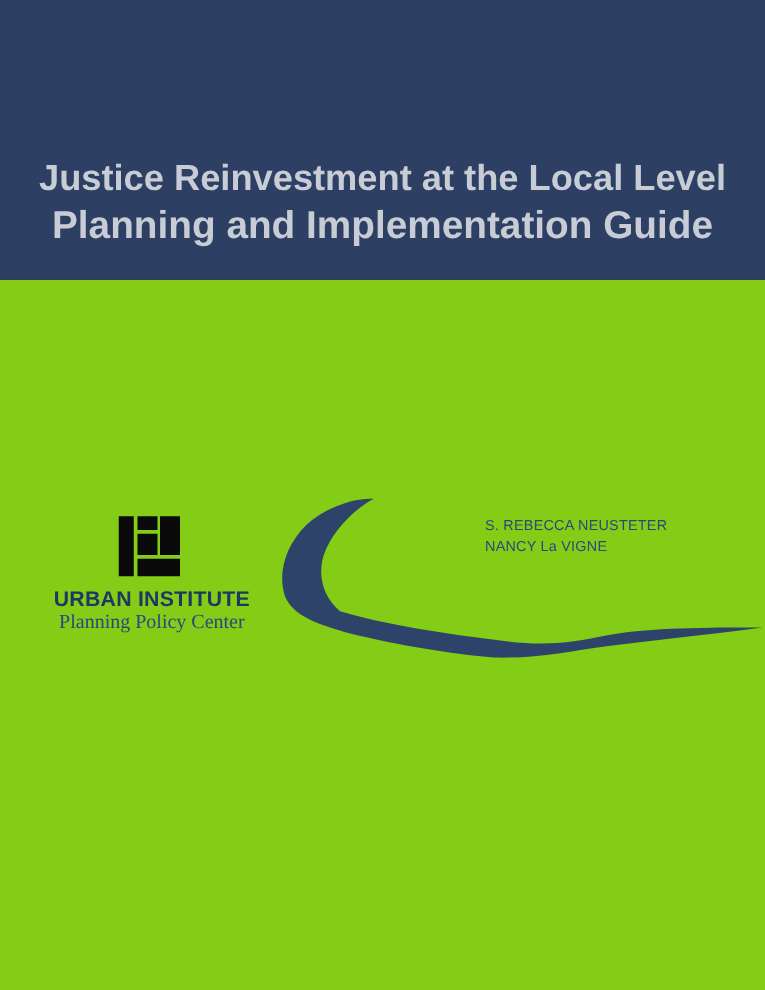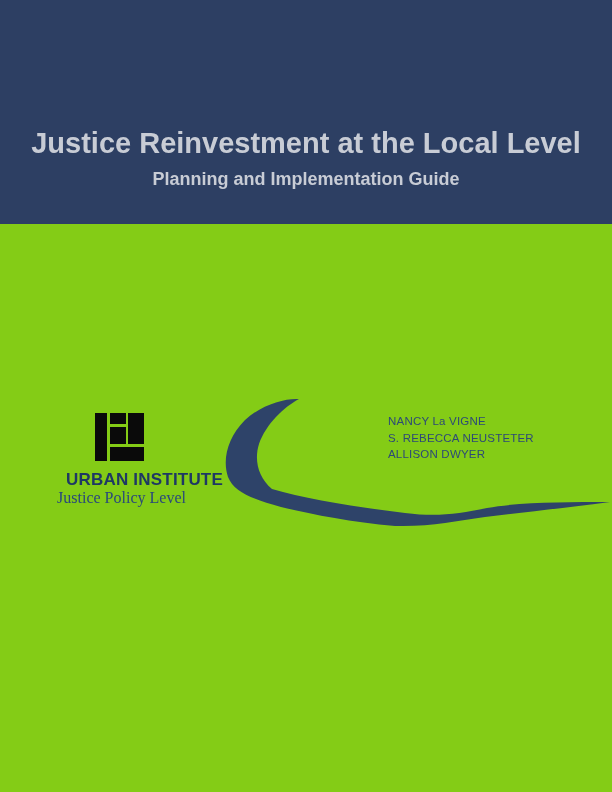--- a/index.html
+++ b/index.html
@@ -32,40 +32,40 @@
     font-weight: 700;
     letter-spacing: 0px;
     color: #c8ccd5;
   }
   .banner .subtitle {
     position: absolute;
     left: 0; right: 0;
     top: 167px;
     margin: 0;
     text-align: center;
-    font-size: 18px;
+    font-size: 31px;
     line-height: 25px;
     font-weight: 700;
     color: #c8ccd5;
   }
 
   
   .logo {
     position: absolute;
     left: 95px; top: 413px;
     width: 49px; height: 48px;
   }
   .logo .lb { position: absolute; background: #0a0a0a; }
 
   .org-name {
     position: absolute;
     left: 20px; top: 471px;
     width: 203px;
     margin: 0;
-    text-align: right;
+    text-align: center;
     font-size: 17px;
     line-height: 17px;
     font-weight: 700;
     letter-spacing: 0.2px;
     color: #1e3864;
   }
   .center-name {
     position: absolute;
     left: 20px; top: 489px;
     width: 203px;
@@ -125,21 +125,20 @@
 
   <div class="logo">
     <div class="lb" style="left:0;       top:0;      width:12px;   height:48px;"></div>
     <div class="lb" style="left:15px;    top:0;      width:16px;   height:11px;"></div>
     <div class="lb" style="left:15px;    top:13.5px; width:16px;   height:17.5px;"></div>
     <div class="lb" style="left:32.5px;  top:0;      width:16.5px; height:31px;"></div>
     <div class="lb" style="left:15px;    top:33.5px; width:34px;   height:14.5px;"></div>
   </div>
 
   <p class="org-name">URBAN INSTITUTE</p>
-  <p class="center-name">Justice Policy Level</p>
+  <p class="center-name">Planning Policy Center</p>
 
   <ul class="authors">
+    <li>S. REBECCA NEUSTETER</li>
     <li>NANCY La VIGNE</li>
-    <li>S. REBECCA NEUSTETER</li>
-    <li>ALLISON DWYER</li>
   </ul>
 
 </div>
 
 </body></html>

